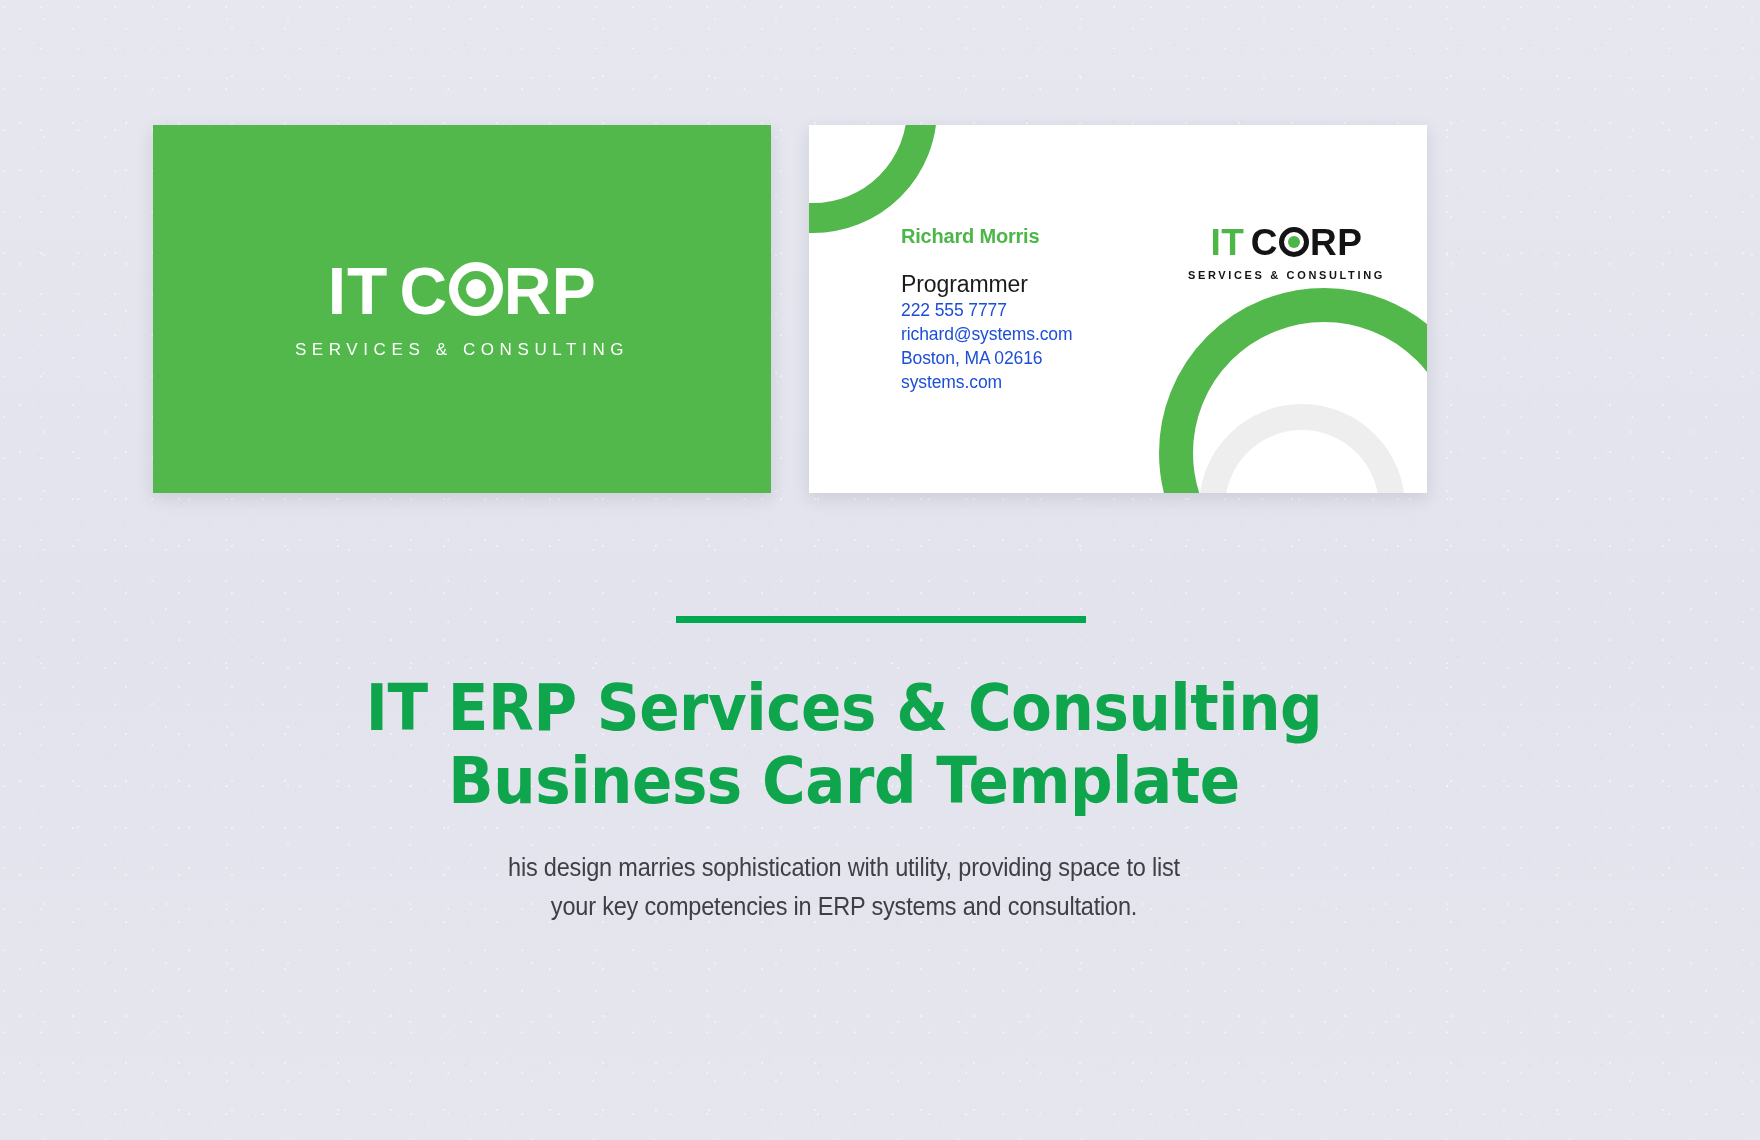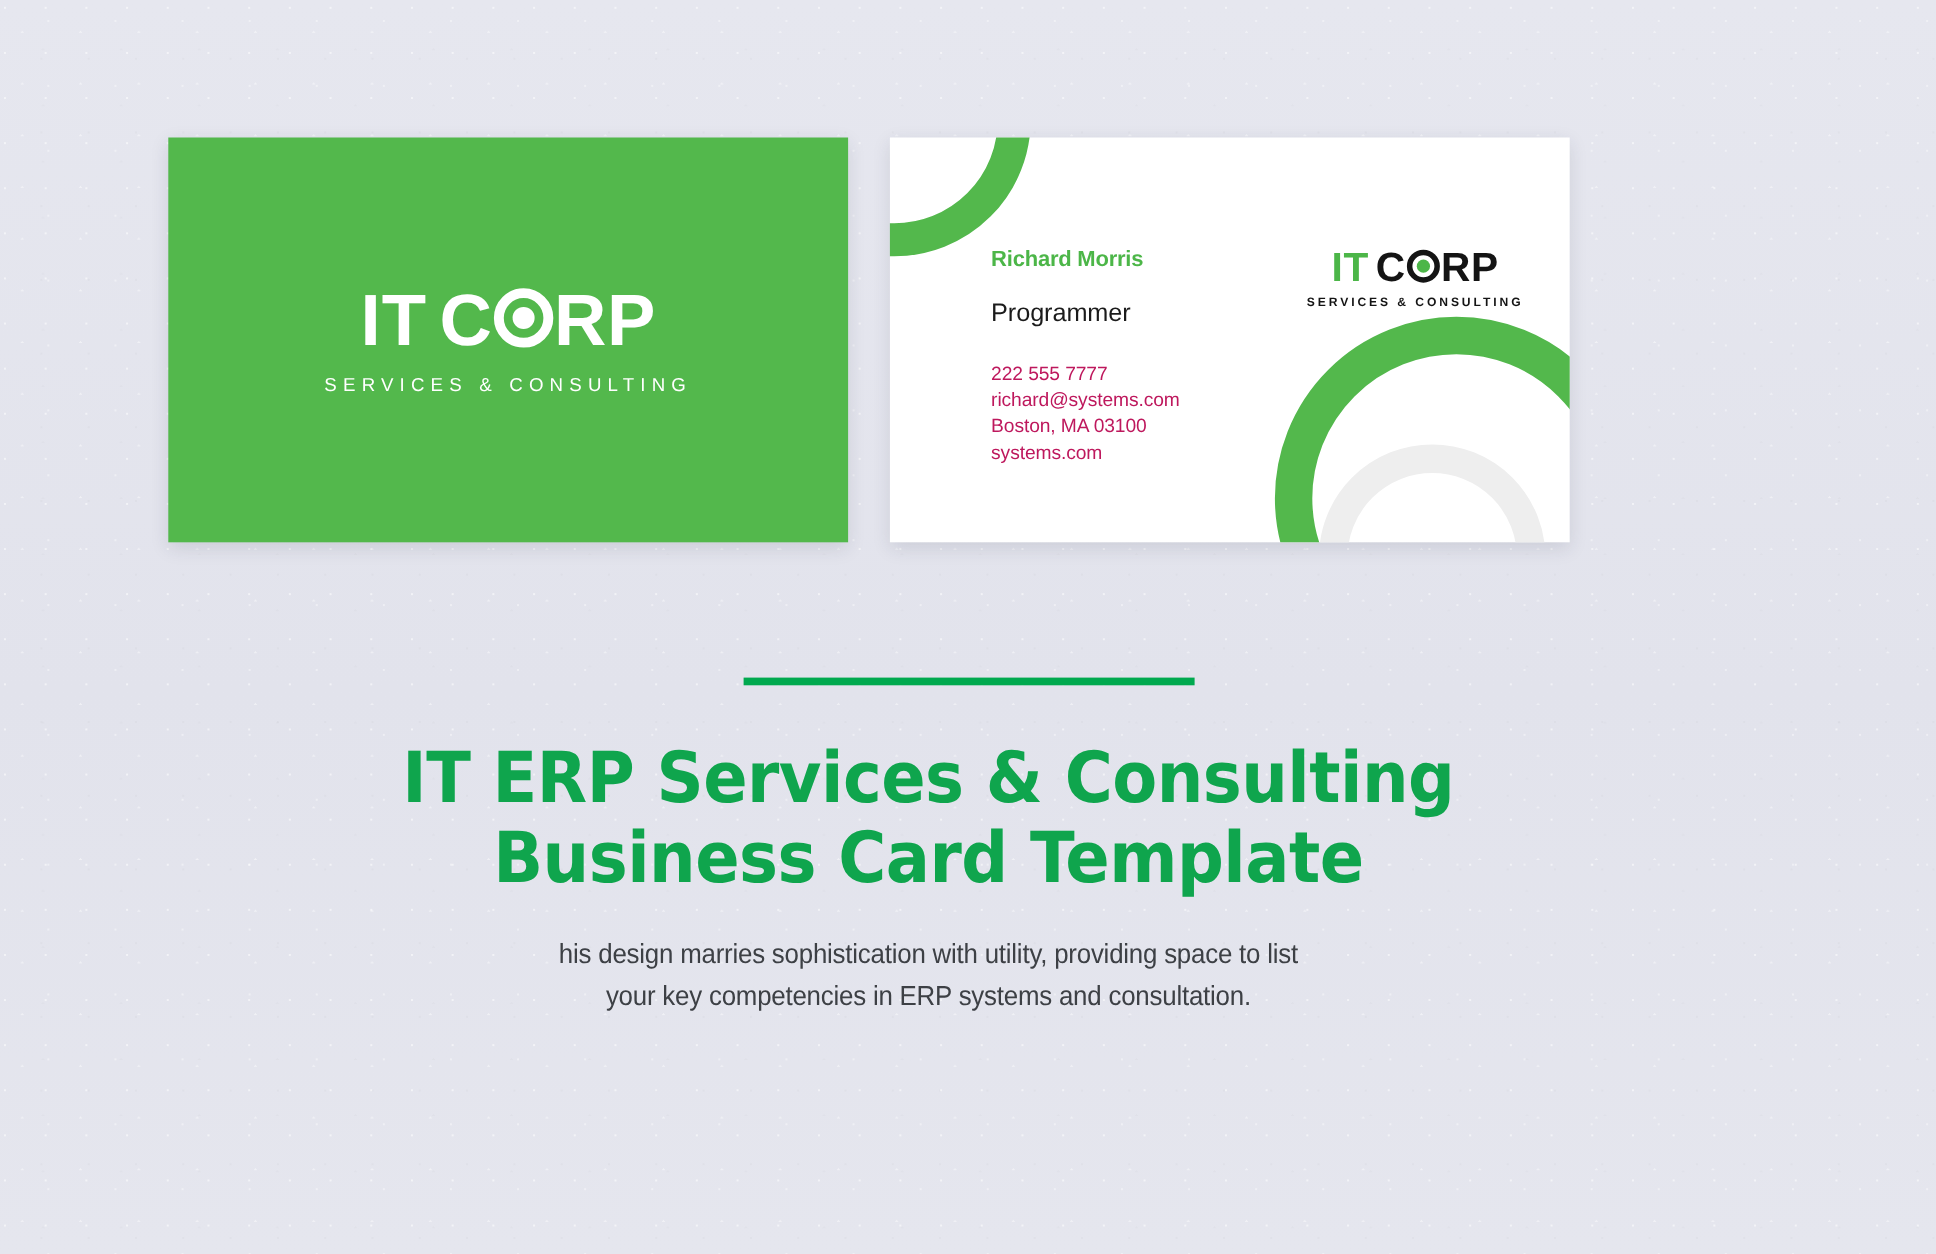--- a/index.html
+++ b/index.html
@@ -160,24 +160,23 @@
     line-height: 1.1;
   }
   #contact-role {
     margin-top: 24px;
     font-size: 23px;
     font-weight: 400;
     color: #1b1b1b;
     letter-spacing: -0.1px;
   }
   #contact-lines {
-    margin-top: 29px;
     font-size: 17.5px;
     line-height: 1.38;
-    color: #be185d;
+    color: #1d4ed8;
     letter-spacing: -0.1px;
   }
   #contact-lines div { white-space: nowrap; }
 
   
   #back-logo {
     position: absolute;
     right: 42px;
     top: 99px;
     text-align: center;
@@ -267,21 +266,21 @@
     <div class="arc" id="arc-top-left"></div>
     <div class="arc" id="arc-bottom-right-gray"></div>
     <div class="arc" id="arc-bottom-right-green"></div>
 
     <div id="contact-block">
       <div id="contact-name">Richard Morris</div>
       <div id="contact-role">Programmer</div>
       <div id="contact-lines">
         <div>222 555 7777</div>
         <div>richard@systems.com</div>
-        <div>Boston, MA 03100</div>
+        <div>Boston, MA 02616</div>
         <div>systems.com</div>
       </div>
     </div>
 
     <div id="back-logo">
       <div class="logo-wordmark">
         <span class="lg-it">IT</span>
           <span class="lg-c">C</span>
           <span class="lg-o"></span>
           <span class="lg-rp">RP</span>

